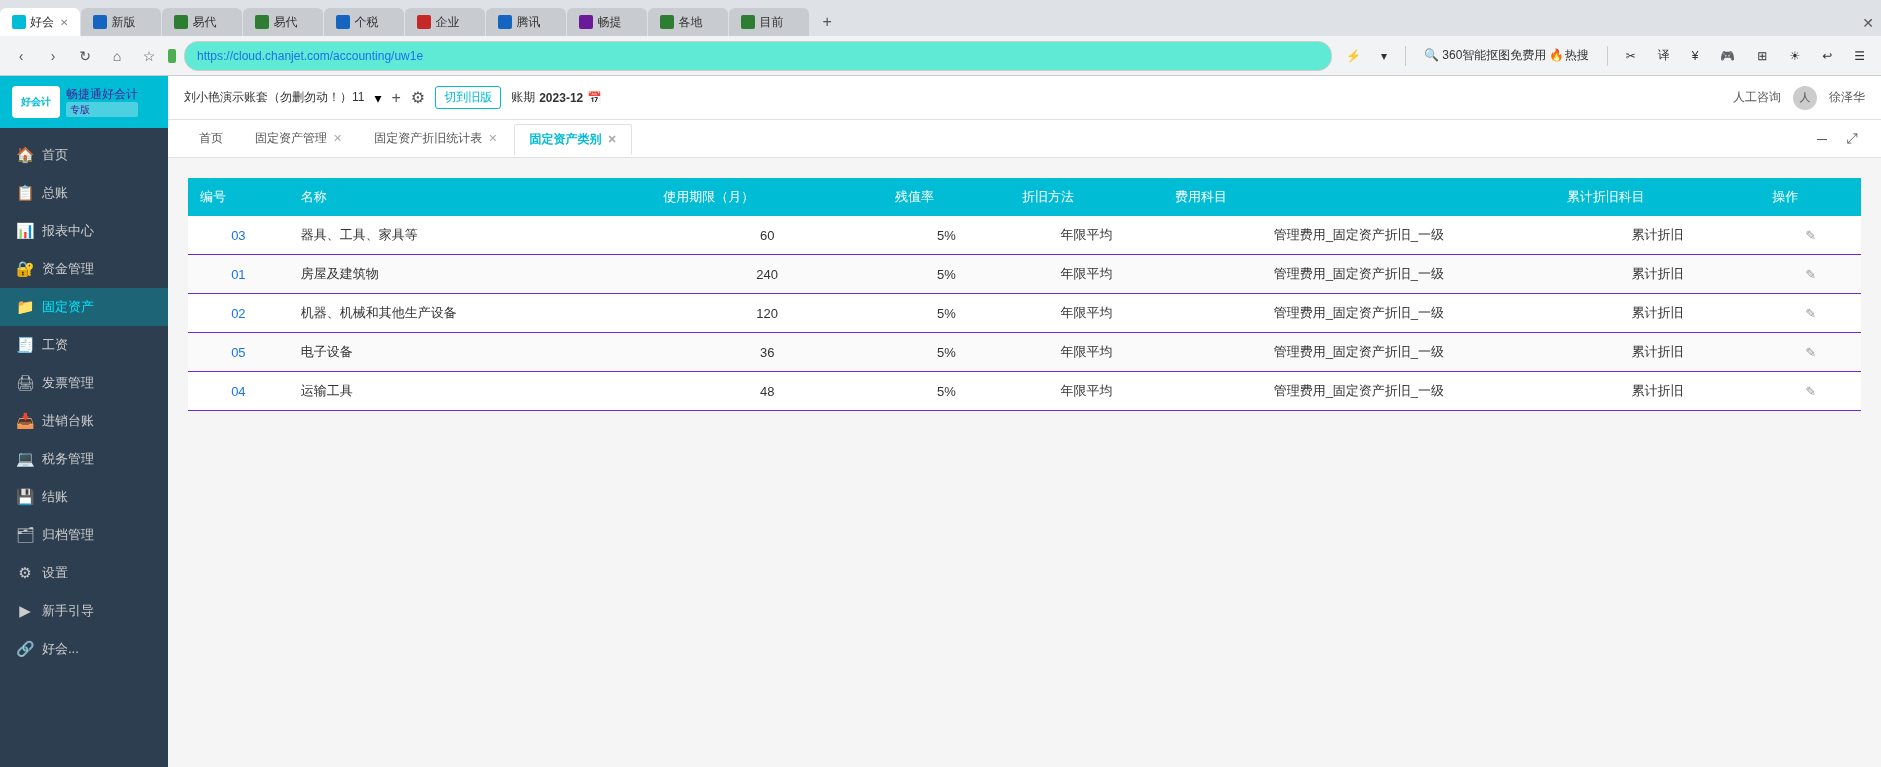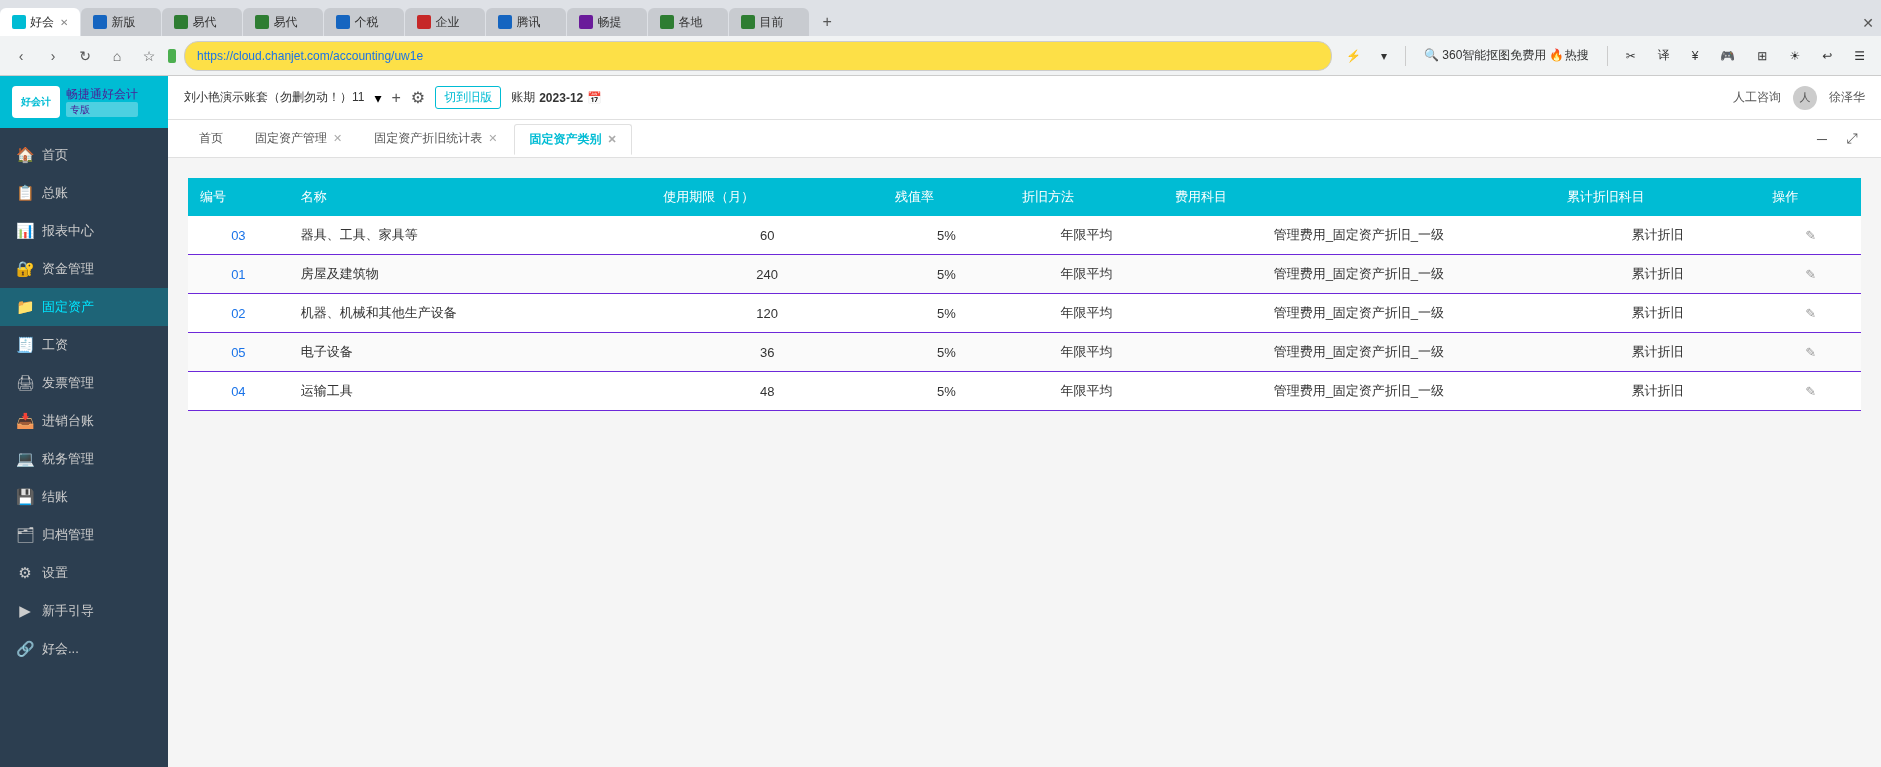--- a/index.html
+++ b/index.html
@@ -9,21 +9,21 @@
     .browser-chrome { background: #dee1e6; width: 100%; }
     .tab-bar { display: flex; align-items: flex-end; padding: 6px 0 0 0; background: #dee1e6; height: 36px; }
     .browser-tab { display: flex; align-items: center; padding: 0 12px; height: 28px; background: #c8cbd0; border-radius: 6px 6px 0 0; font-size: 12px; color: #333; margin-right: 1px; min-width: 80px; cursor: pointer; position: relative; }
     .browser-tab.active { background: #fff; }
     .browser-tab .tab-favicon { width: 14px; height: 14px; margin-right: 4px; border-radius: 2px; display: inline-block; }
     .browser-tab .tab-close { margin-left: 6px; color: #888; font-size: 10px; cursor: pointer; }
     .browser-tab.new-tab { background: transparent; min-width: 30px; border: none; font-size: 16px; color: #555; }
 
     .address-bar-row { display: flex; align-items: center; padding: 4px 8px; background: #f1f3f4; height: 40px; gap: 6px; border-bottom: 1px solid #ccc; }
     .nav-btn { width: 26px; height: 26px; border: none; background: transparent; cursor: pointer; color: #555; font-size: 14px; border-radius: 50%; display: flex; align-items: center; justify-content: center; }
-    .address-input { flex: 1; height: 30px; border: 1px solid #ccc; border-radius: 14px; padding: 0 12px; font-size: 12px; background: #fde047; color: #1a73e8; }
+    .address-input { flex: 1; height: 30px; border: 1px solid #ccc; border-radius: 14px; padding: 0 12px; font-size: 12px; background: #5eead4; color: #1a73e8; }
     .toolbar-icon-btn { padding: 3px 8px; border: none; background: transparent; cursor: pointer; font-size: 12px; color: #333; border-radius: 4px; }
 
     
     .app-layout { display: flex; height: calc(767px - 76px); }
 
     
     .sidebar { width: 168px; background: #2c3e50; display: flex; flex-direction: column; color: #fff; flex-shrink: 0; }
     .sidebar-logo { background: #00bcd4; padding: 10px 12px; display: flex; align-items: center; gap: 6px; }
     .sidebar-logo-icon { width: 48px; height: 32px; background: #fff; border-radius: 4px; display: flex; align-items: center; justify-content: center; color: #00bcd4; font-weight: bold; font-size: 10px; }
     .sidebar-logo-text { color: #4c1d95; font-size: 12px; line-height: 1.3; }

